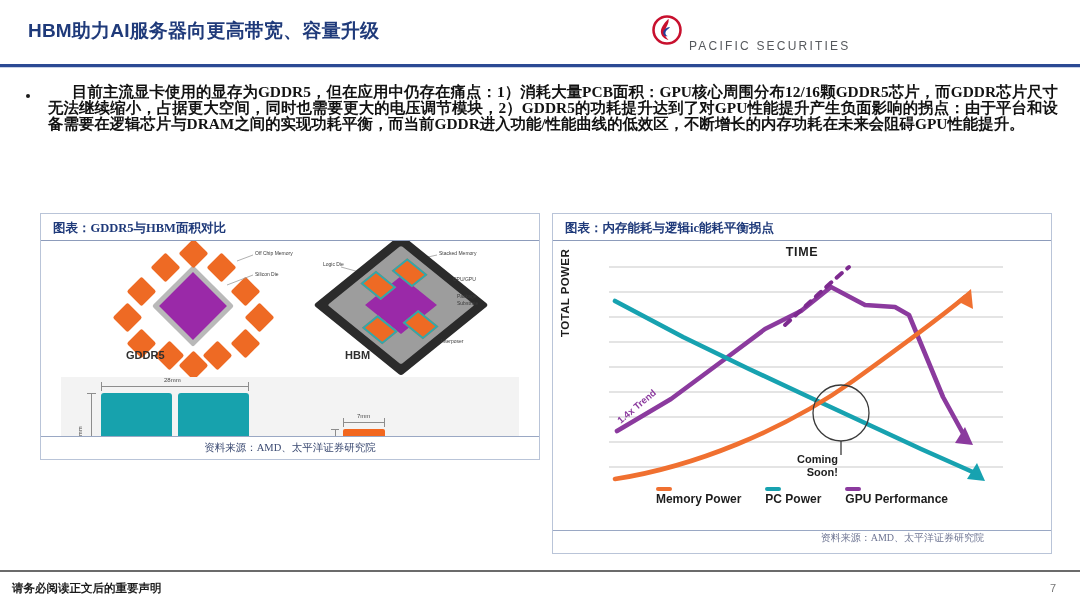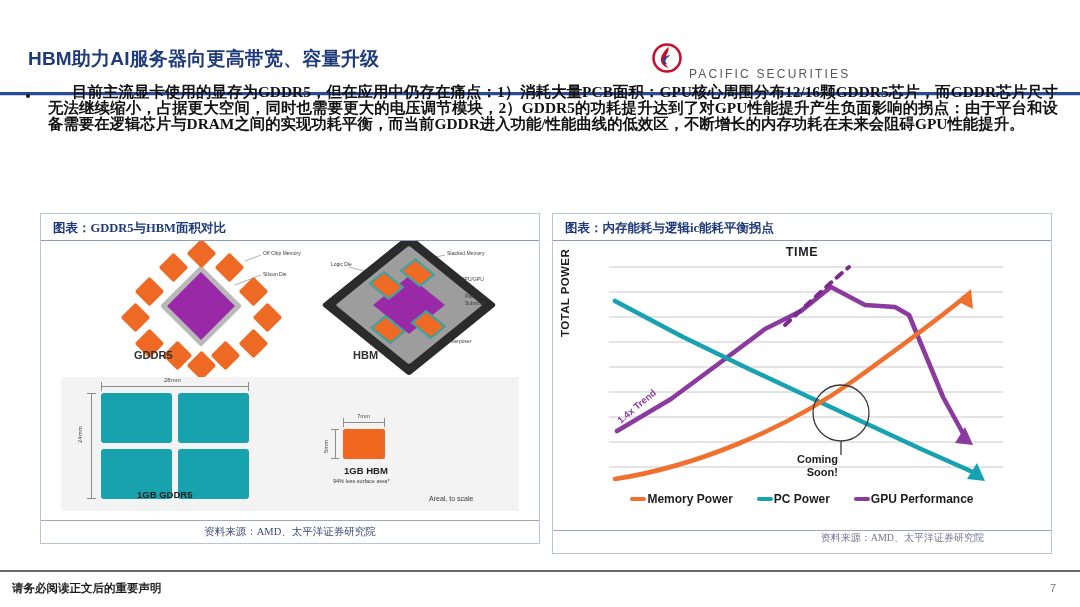--- a/index.html
+++ b/index.html
@@ -5,21 +5,21 @@
   * { box-sizing: border-box; margin: 0; padding: 0; }
   html, body {
     width: 1080px; height: 607px;
     background: #ffffff;
     font-family: "Liberation Sans", sans-serif;
     overflow: hidden;
   }
   .slide { position: relative; width: 1080px; height: 607px; background: #fff; }
 
   
-  .header { position: absolute; left: 0; top: 0; width: 864px; height: 64px; margin-top: 28px; }
+  .header { position: absolute; left: 0; top: 0; width: 864px; height: 64px; }
   .header-title {
     position: absolute; left: 28px; top: 18px;
     font-size: 19px; font-weight: bold; color: #1f3a7a;
     letter-spacing: 0.2px; white-space: nowrap;
   }
   .header-rule {
     position: absolute; left: 0; top: 64px; width: 1080px; height: 3px;
     background: #2b4a94;
   }
   .header-rule2 {
@@ -46,21 +46,21 @@
   }
   .bullet-text {
     margin-left: 22px;
     font-family: "Liberation Serif", serif;
     font-size: 15.4px; line-height: 16px; color: #121212;
     text-align: justify; font-weight: bold; text-indent: 24px;
   }
 
   
   .panel { position: absolute; border: 1px solid #b9c4d8; background: #fff; }
-  .panel-left { left: 40px; top: 213px; width: 500px; height: 331px; }
+  .panel-left { left: 40px; top: 213px; width: 500px; height: 247px; }
   .panel-right { left: 552px; top: 213px; width: 500px; height: 341px; }
   .panel-head {
     position: absolute; left: 0; top: 0; width: 100%; height: 27px;
     border-bottom: 1px solid #8d9cbb;
   }
   .panel-head-text {
     position: absolute; left: 12px; top: 6px;
     font-family: "Liberation Serif", serif;
     font-size: 12.5px; font-weight: bold; color: #1f3a7a; white-space: nowrap;
   }
@@ -70,21 +70,21 @@
     font-family: "Liberation Serif", serif;
     font-size: 10.5px; color: #3b4a72;
   }
   .panel-src-rule {
     position: absolute; left: 0; bottom: 22px; width: 100%; height: 1px;
     background: #9aa8c4;
   }
   .panel-body { position: absolute; left: 0; top: 27px; right: 0; bottom: 23px; overflow: hidden; }
 
   
-  .figtop { position: absolute; left: 8px; top: 4px; width: 498px; height: 128px; }
+  .figtop { position: absolute; left: 0; top: 4px; width: 498px; height: 128px; }
   .fig-label {
     position: absolute; font-size: 11px; font-weight: bold; color: #2f2f2f;
   }
   .callout {
     position: absolute; font-size: 5px; color: #3b3b3b; white-space: nowrap;
     line-height: 6.5px;
   }
 
   .dia { position: absolute; }
   .chip {
@@ -131,21 +131,21 @@
   .chart-title {
     position: absolute; left: 0; top: 4px; width: 100%; text-align: center;
     font-size: 12.5px; font-weight: bold; color: #1d1d1d; letter-spacing: 0.6px;
   }
   .axis-left, .axis-right {
     position: absolute; font-size: 11.5px; font-weight: bold; color: #1d1d1d;
     letter-spacing: 0.4px;
   }
   .axis-left { left: 6px; top: 96px; transform: rotate(-90deg); transform-origin: left top; white-space: nowrap; }
   .legend { position: absolute; left: 28px; bottom: 26px; width: 442px; display: flex; justify-content: center; gap: 24px; }
-  .leg-item { display: flex; align-items: center; gap: 1px; }
+  .leg-item { display: flex; align-items: flex-start; gap: 1px; flex-direction: column; }
   .leg-swatch { width: 16px; height: 4px; border-radius: 2px; }
   .leg-label { font-size: 12px; font-weight: bold; color: #1d1d1d; white-space: nowrap; }
   .chart-note {
     position: absolute; left: 0; bottom: 8px; width: 100%; text-align: center;
     font-size: 7.5px; color: #555; 
   }
   .annot-trend {
     position: absolute; left: 62px; top: 176px; font-size: 9.5px; font-weight: bold;
     color: #8b3a9e; transform: rotate(-40deg); transform-origin: left top; white-space: nowrap;
   }

